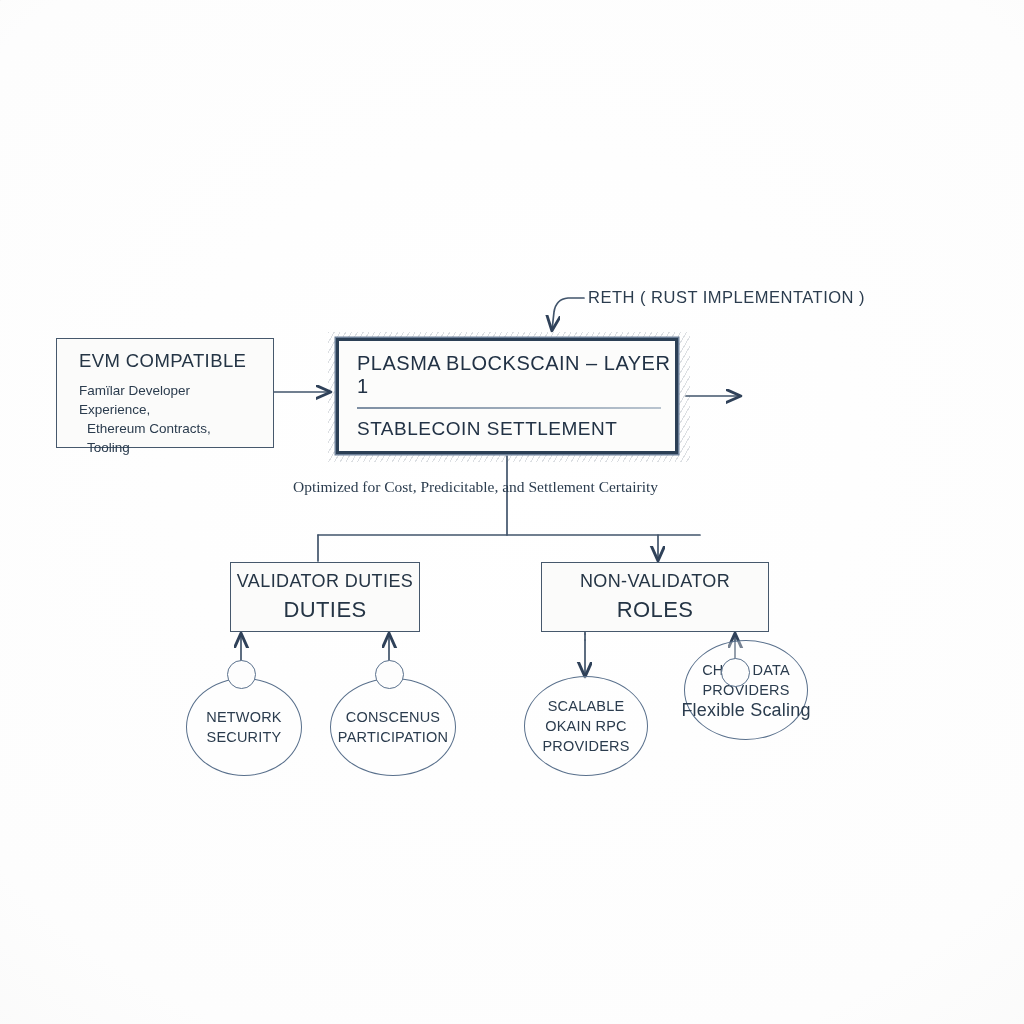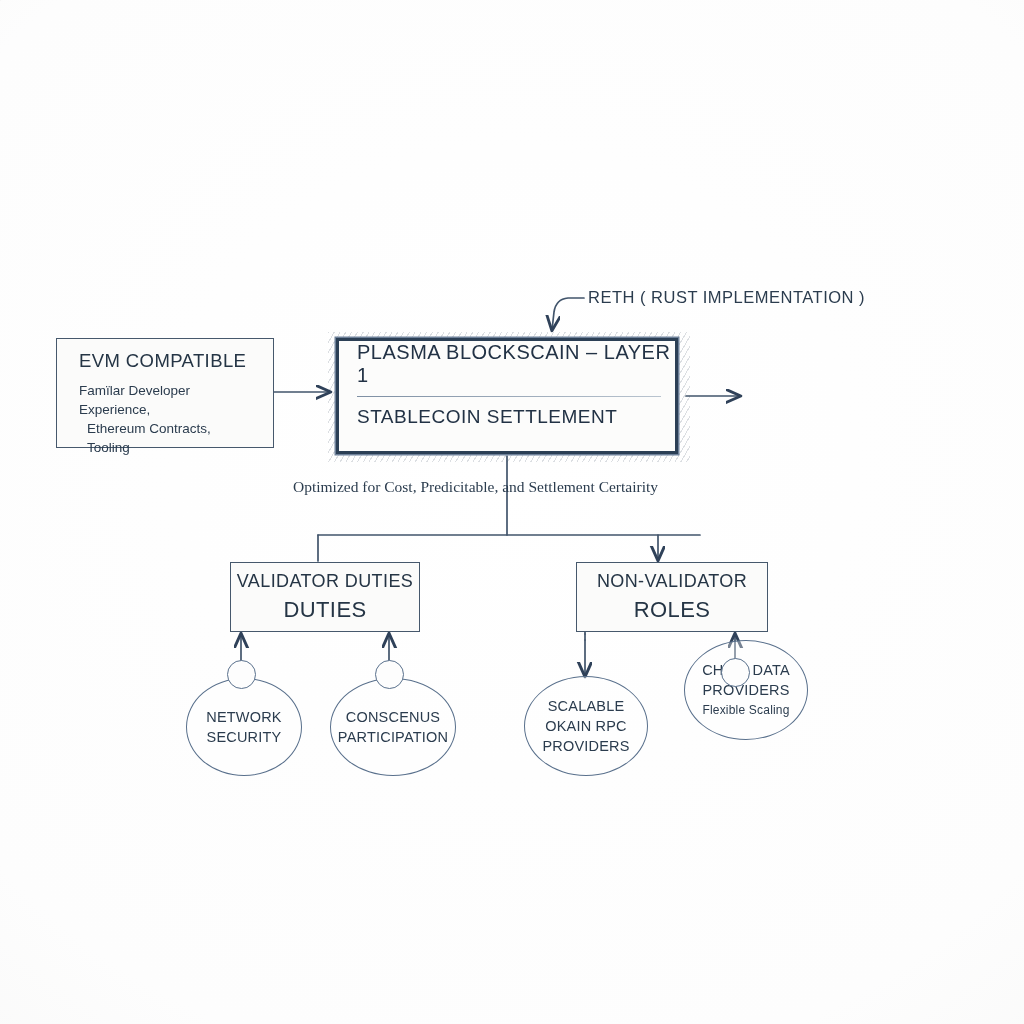--- a/index.html
+++ b/index.html
@@ -27,46 +27,46 @@
   #evm-box .sub span{display:block;}
   #evm-box .sub span+span{padding-left:8px;}
 
   
   #main-box{left:336px;top:338px;width:342px;height:116px;
     border:3.2px solid #2b3f55;box-shadow:0 0 0 1.5px #6d8099;
     background:#fcfcfb;padding:0;}
   #main-hatch{position:absolute;left:328px;top:332px;width:362px;height:130px;
     background:repeating-linear-gradient(120deg, rgba(45,63,85,.17) 0 1px, rgba(0,0,0,0) 1px 5px);
     -webkit-mask:linear-gradient(#000,#000);}
-  #main-inner{position:absolute;inset:0;display:flex;flex-direction:column;}
+  #main-inner{position:absolute;inset:0;display:flex;flex-direction:column;justify-content:center;}
   #main-title{font-size:20px;letter-spacing:.5px;padding:0 0 0 18px;color:#223245;}
   #main-rule{height:1.4px;background:linear-gradient(90deg,#7e8fa3,#b9c4cf);margin:9px 14px 9px 18px;}
   #main-sub{font-size:19px;letter-spacing:.5px;padding:0 0 0 18px;color:#223245;}
 
   
   #bft-box{left:742px;top:338px;width:232px;height:110px;padding:10px 6px 0 8px;}
   #bft-box .t{font-size:18px;letter-spacing:.3px;text-align:center;color:#253545;}
   #bft-box .sub{font-size:14.5px;line-height:21px;margin-top:9px;text-align:center;color:#2b3c4e;}
   #bft-box .sub span{display:block;}
 
   
   #reth-label{position:absolute;left:588px;top:288px;font-size:16.5px;letter-spacing:.5px;color:#2b3c4e;white-space:nowrap;}
   #opt-label{position:absolute;left:293px;top:478px;font-size:15.5px;color:#2b3c4e;white-space:nowrap;font-family:Liberation Serif, serif;}
 
   
   #validator-box{left:222px;top:562px;width:190px;height:70px;}
-  #nonvalidator-box{left:568px;top:562px;width:192px;height:70px;}
+  #nonvalidator-box{left:533px;top:562px;width:228px;height:70px;}
   .midbox{display:flex;flex-direction:column;align-items:center;justify-content:center;margin-left:8px;}
   .midbox .l1{font-size:18px;letter-spacing:.4px;color:#253545;}
   .midbox .l2{font-size:22px;letter-spacing:.4px;margin-top:5px;color:#253545;}
   .node{position:absolute;display:flex;flex-direction:column;align-items:center;justify-content:center;
         border:1.7px solid #59708c;border-radius:50%;background:rgba(255,255,255,.35);
         text-align:center;line-height:20px;}
   .node span{display:block;font-size:14.5px;letter-spacing:.2px;color:#2b3c4e;white-space:nowrap;}
-  .node span.mixed{font-size:12px;}
+  .node span.mixed{font-size:18px;}
   #node-network{left:186px;top:678px;width:114px;height:96px;}
   #node-consensus{left:330px;top:678px;width:124px;height:96px;}
   #node-scalable{left:524px;top:676px;width:122px;height:98px;}
   #node-chaindata{left:684px;top:640px;width:122px;height:98px;}
 
   .knob{position:absolute;width:27px;height:27px;border-radius:50%;
         border:1.7px solid #59708c;background:#fdfdfd;}
   #knob-network{left:227px;top:660px;}
   #knob-consensus{left:375px;top:660px;}
   #knob-chaindata{left:721px;top:658px;}

